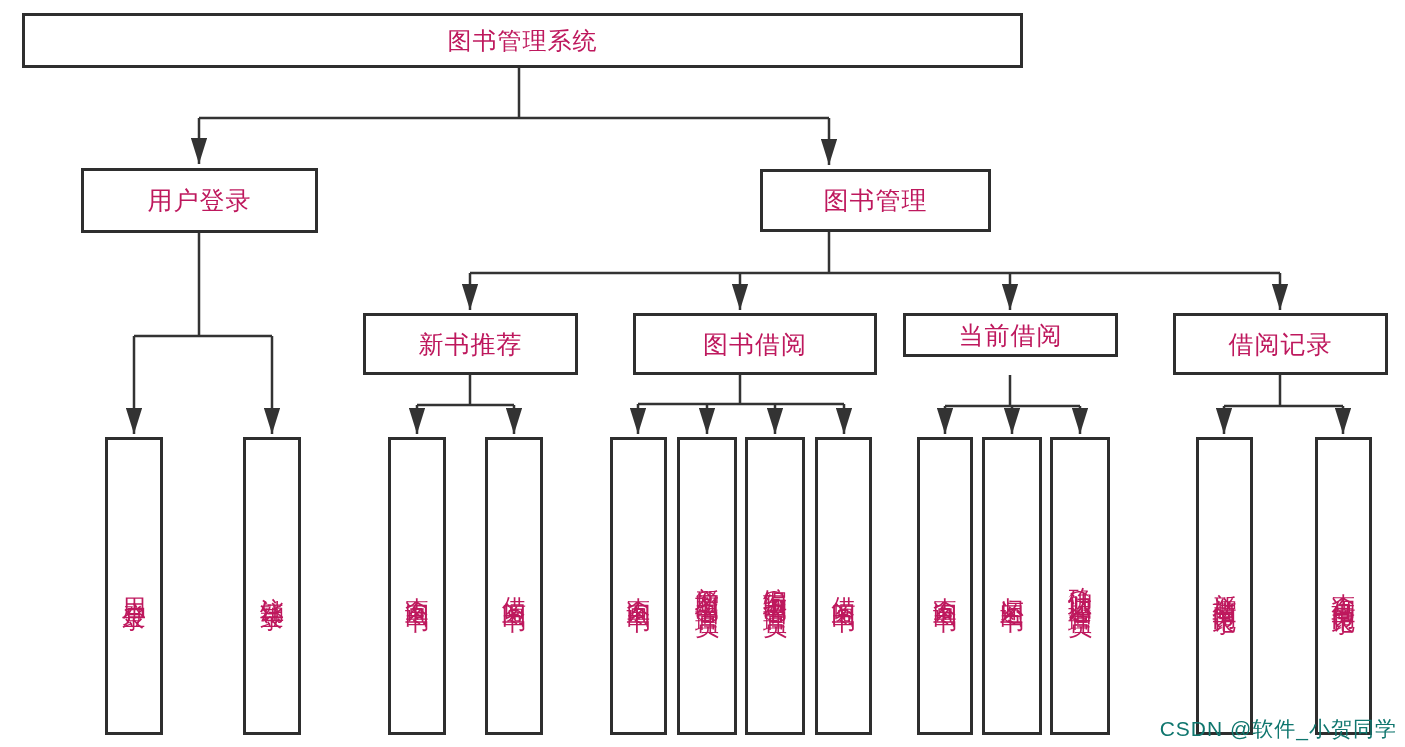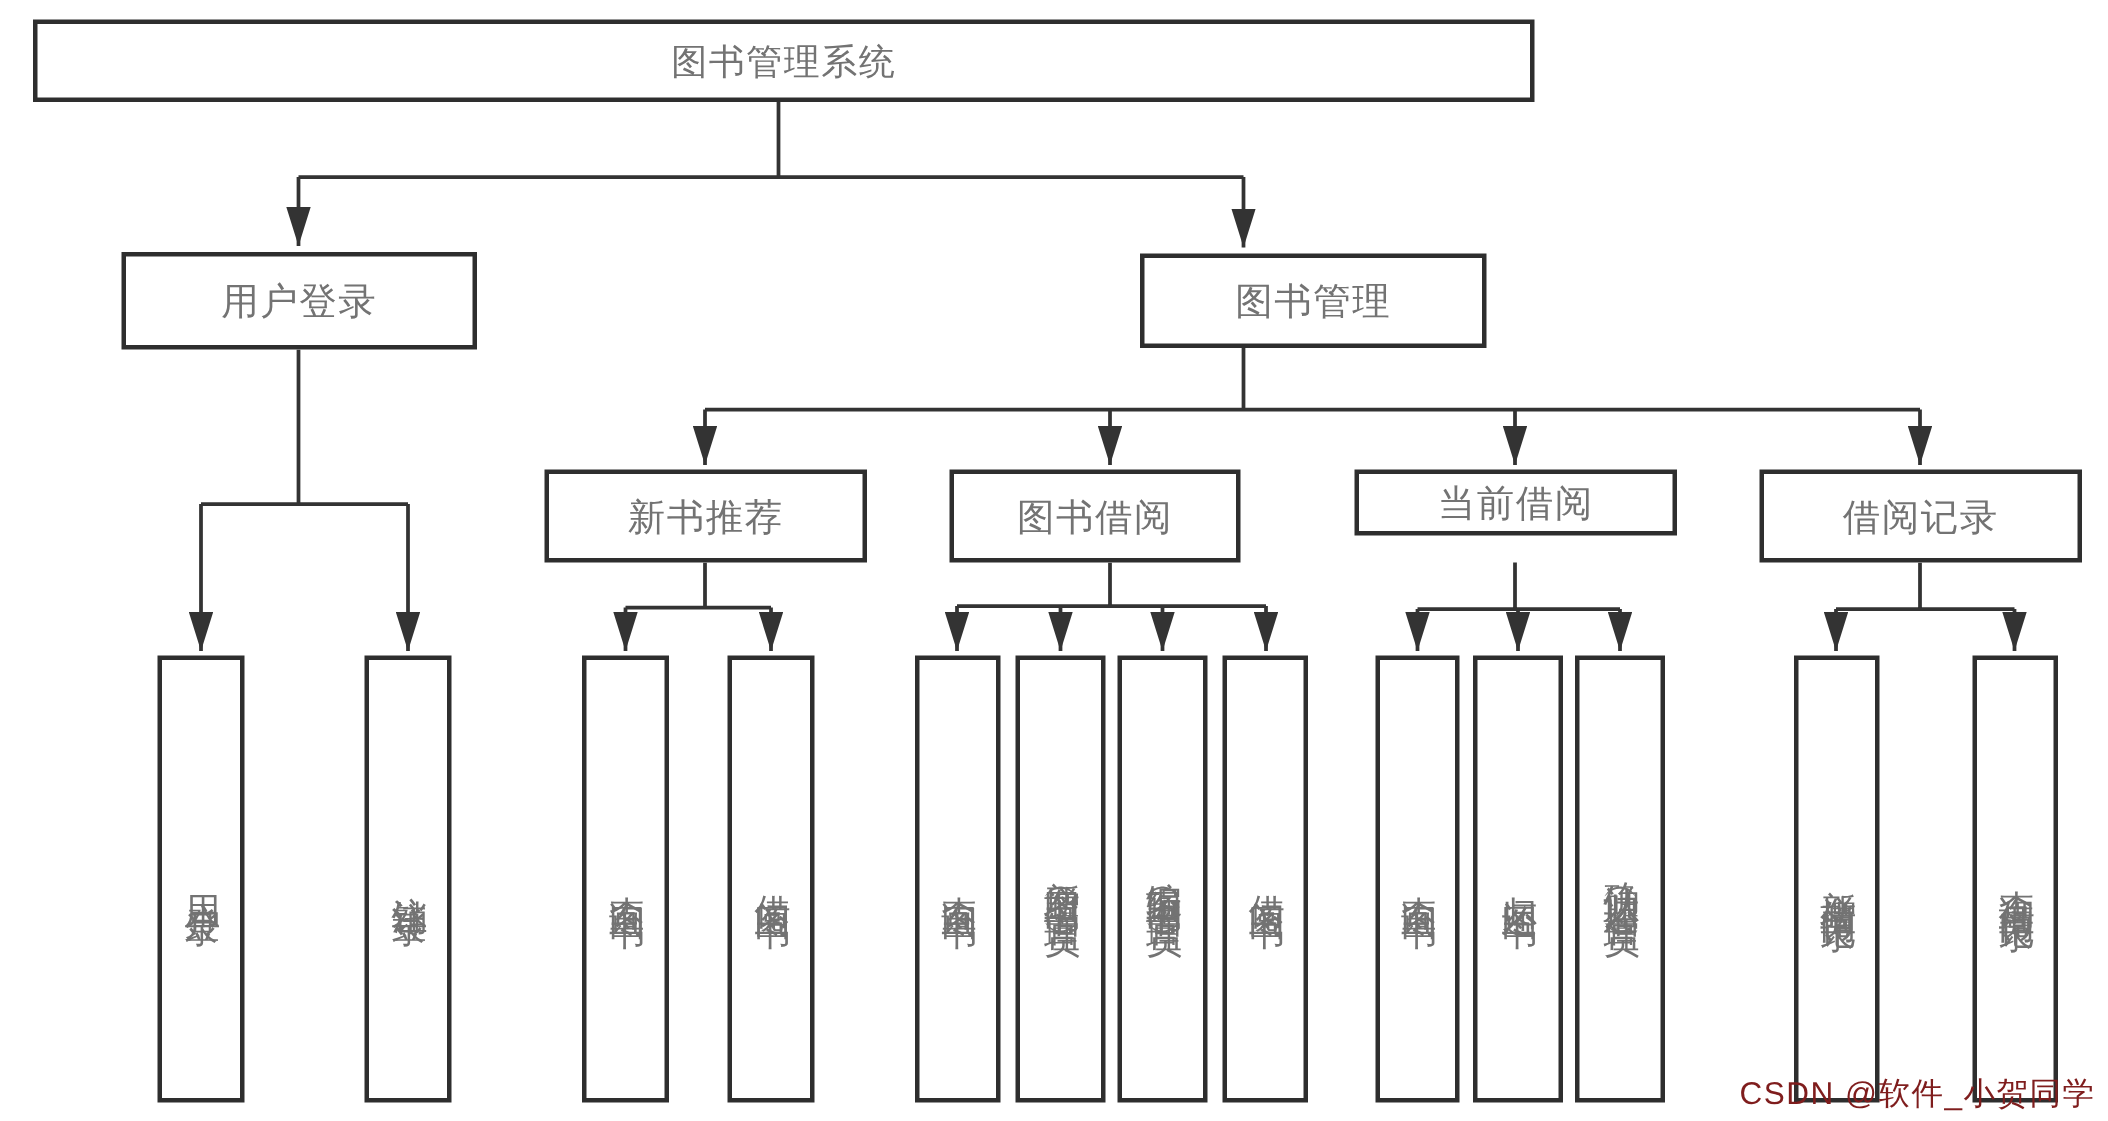--- a/index.html
+++ b/index.html
@@ -18,41 +18,41 @@
     pointer-events: none;
   }
   .node {
     position: absolute;
     box-sizing: border-box;
     border: 3px solid #2e2e2e;
     background: #ffffff;
     display: flex;
     align-items: center;
     justify-content: center;
-    color: #737373;
+    color: #be185d;
   }
   .node.h span {
     font-size: 25px;
     letter-spacing: 1px;
     white-space: nowrap;
   }
   .node.root span { font-size: 24px; }
   .node.leaf span {
     writing-mode: vertical-rl;
     text-orientation: mixed;
     font-size: 24px;
     letter-spacing: 4px;
     line-height: 1;
   }
   .watermark {
     position: absolute;
     right: 8px;
     bottom: 4px;
     font-size: 21px;
-    color: #7f1d1d;
+    color: #0f766e;
     letter-spacing: 1px;
     z-index: 5;
     white-space: nowrap;
   }
 </style>
 </head>
 <body>
 
 <div class="canvas">
 
@@ -106,21 +106,21 @@
   <div class="node h" style="left:81px; top:168px; width:237px; height:65px;">
     <span>用户登录</span>
   </div>
   <div class="node h" style="left:712px; top:169px; width:231px; height:63px;margin-left:48px;">
     <span>图书管理</span>
   </div>
 
   <div class="node h" style="left:363px; top:313px; width:215px; height:62px;text-align:right;">
     <span>新书推荐</span>
   </div>
-  <div class="node h" style="left:633px; top:313px; width:194px; height:62px;">
+  <div class="node h" style="left:633px; top:313px; width:244px; height:62px;">
     <span>图书借阅</span>
   </div>
   <div class="node h" style="left:903px; top:313px; width:215px; height:44px;">
     <span>当前借阅</span>
   </div>
   <div class="node h" style="left:1173px; top:313px; width:215px; height:62px;text-align:center;">
     <span>借阅记录</span>
   </div>
 
   <div class="node leaf" style="left:105px; top:437px; width:58px; height:298px;">

